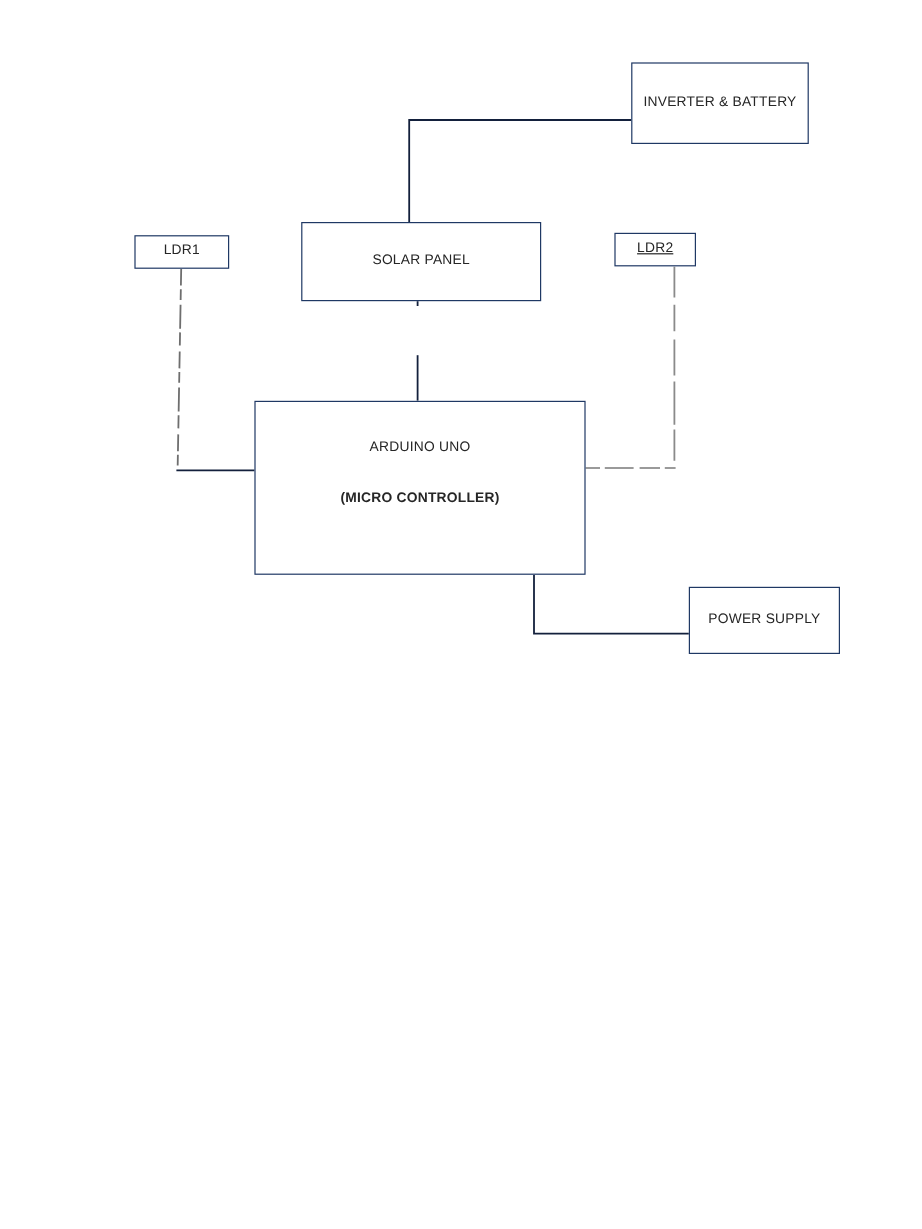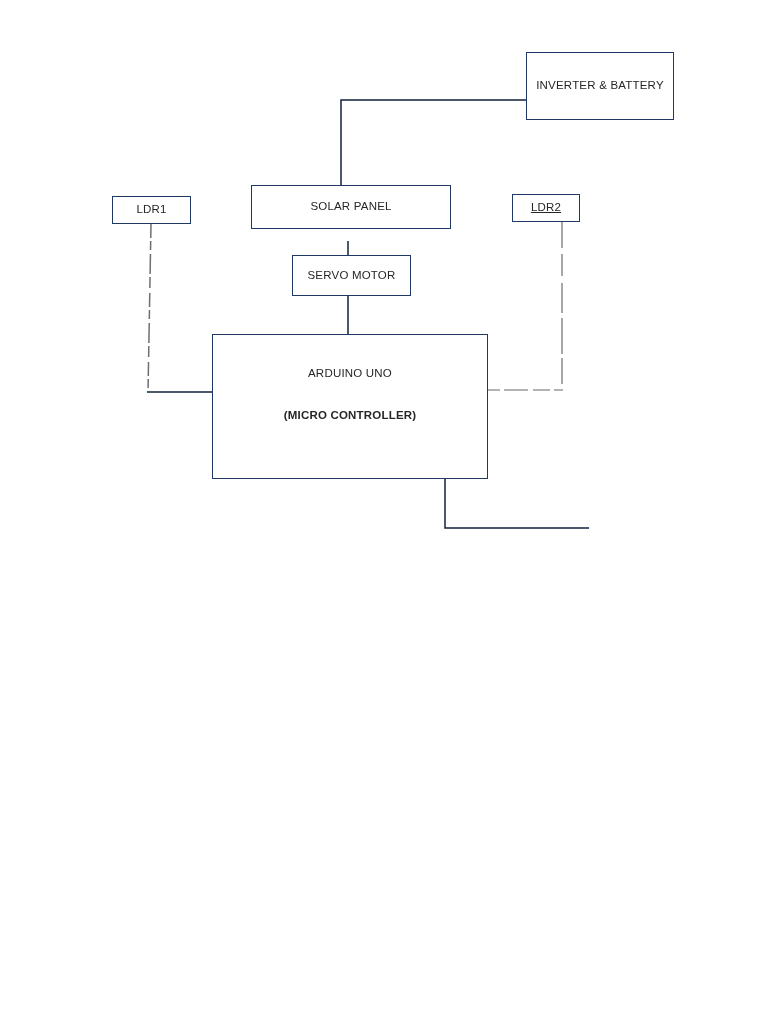--- a/index.html
+++ b/index.html
@@ -51,21 +51,21 @@
     font-weight: bold;
   }
 
   
   #node-inverter {
     left: 526px;  top: 52px;
     width: 148px; height: 68px; text-align: center;
   }
   #node-solar {
     left: 251px;  top: 185px;
-    width: 200px; height: 44px;
+    width: 200px; height: 66px;
   }
   #node-ldr1 {
     left: 112px;  top: 196px;
     width: 79px;  height: 28px;
   }
   #node-ldr2 {
     left: 512px;  top: 194px;
     width: 68px;  height: 28px; text-decoration: underline;
   }
   #node-servo {
@@ -118,23 +118,23 @@
   </div>
 
   <div class="node" id="node-ldr1">
     <span class="node-label">LDR1</span>
   </div>
 
   <div class="node" id="node-ldr2">
     <span class="node-label">LDR2</span>
   </div>
 
-  <div class="node" id="node-servo">
-    <span class="node-label">SERVO MOTOR</span>
-  </div>
 
   <div class="node" id="node-arduino">
     <span class="node-label">ARDUINO UNO</span>
     <span class="node-label line2">(MICRO CONTROLLER)</span>
   </div>
 
+  <div class="node" id="node-power">
+    <span class="node-label">POWER SUPPLY</span>
+  </div>
 
 </div>
 
 </body></html>

